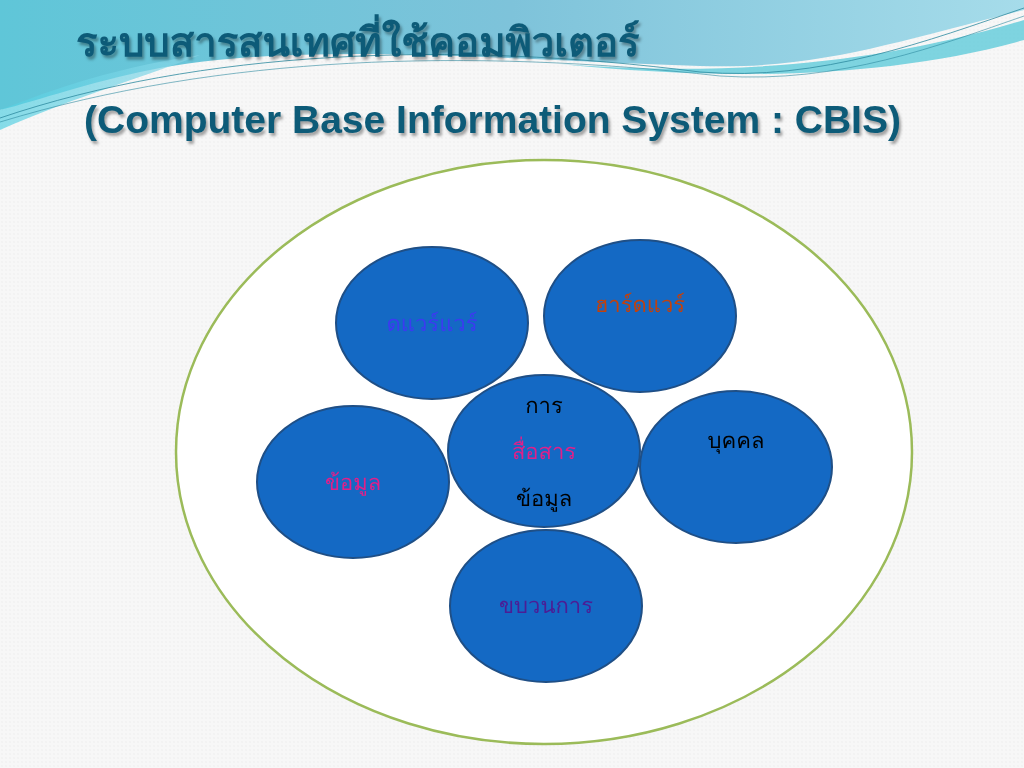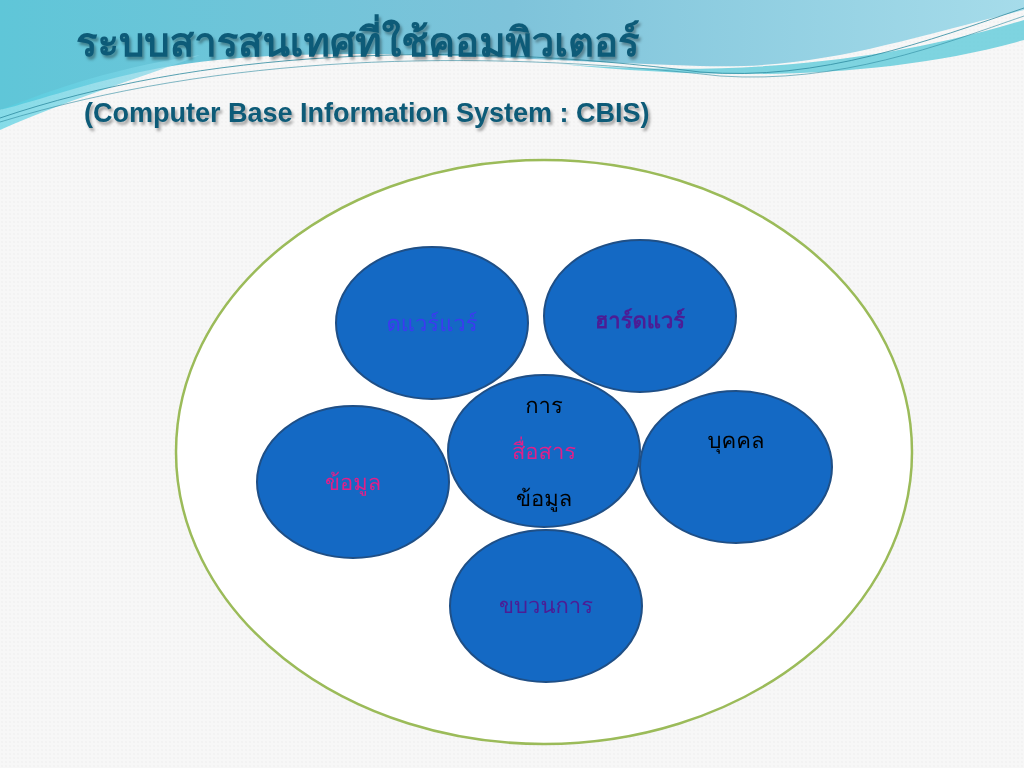--- a/index.html
+++ b/index.html
@@ -5,21 +5,21 @@
   html,body{margin:0;padding:0;}
   body{width:1024px;height:768px;overflow:hidden;position:relative;
     background:#f7f7f7;
     background-image:radial-gradient(#ececec 0.6px, transparent 0.8px);
     background-size:4px 4px;
     font-family:"DejaVu Sans",sans-serif;}
   .header-bg{position:absolute;left:0;top:0;width:1024px;height:140px;}
   .title-th{position:absolute;left:76px;top:10px;font-size:40px;font-weight:bold;color:#0d5b78;
     text-shadow:2px 3px 3px rgba(0,0,0,0.35);letter-spacing:0px;white-space:nowrap;text-align:right;}
   .title-en{position:absolute;left:84px;top:98px;font-family:"Liberation Sans",sans-serif;
-    font-size:27px;font-weight:bold;color:#0d5b78;text-shadow:2px 3px 3px rgba(0,0,0,0.35);white-space:nowrap;}
+    font-size:39px;font-weight:bold;color:#0d5b78;text-shadow:2px 3px 3px rgba(0,0,0,0.35);white-space:nowrap;}
   .diagram{position:absolute;left:0;top:0;width:1024px;height:768px;}
   .node-label{position:absolute;text-align:center;font-size:22px;transform:translate(-50%,-50%);white-space:nowrap;}
 </style>
 </head>
 <body>
 
 <svg class="header-bg" viewBox="0 0 1024 140" preserveAspectRatio="none">
   <defs>
     <linearGradient id="g1" x1="0" y1="0" x2="1" y2="0">
       <stop offset="0" stop-color="#5fc6d8"></stop>
@@ -47,19 +47,19 @@
     <ellipse cx="432" cy="323" rx="96" ry="76"></ellipse>
     <ellipse cx="640" cy="316" rx="96" ry="76"></ellipse>
     <ellipse cx="353" cy="482" rx="96" ry="76"></ellipse>
     <ellipse cx="736" cy="467" rx="96" ry="76"></ellipse>
     <ellipse cx="546" cy="606" rx="96" ry="76"></ellipse>
     <ellipse cx="544" cy="451" rx="96" ry="76"></ellipse>
   </g>
 </svg>
 
 <div class="node-label" style="left:432px;top:323px;color:#3b3bf0;">ดแวร์แวร์</div>
-<div class="node-label" style="left:640px;top:320px;color:#4c1d95;font-weight:bold;">ฮาร์ดแวร์</div>
+<div class="node-label" style="left:640px;top:304px;color:#c2410c;font-weight:normal;">ฮาร์ดแวร์</div>
 <div class="node-label" style="left:353px;top:482px;color:#e0208a;">ข้อมูล</div>
 <div class="node-label" style="left:736px;top:440px;color:#000000;">บุคคล</div>
 <div class="node-label" style="left:546px;top:605px;color:#4c1d95;">ขบวนการ</div>
 <div class="node-label" style="left:544px;top:405px;color:#000000;font-family:Liberation Mono, monospace;">การ</div>
 <div class="node-label" style="left:544px;top:451px;color:#e0208a;">สื่อสาร</div>
 <div class="node-label" style="left:544px;top:498px;color:#000000;">ข้อมูล</div>
 
 </body></html>

